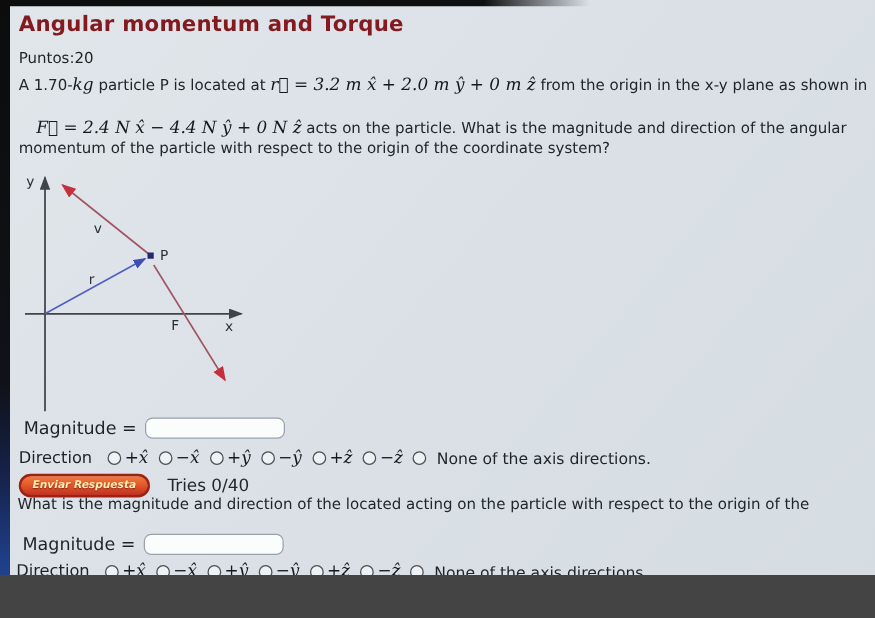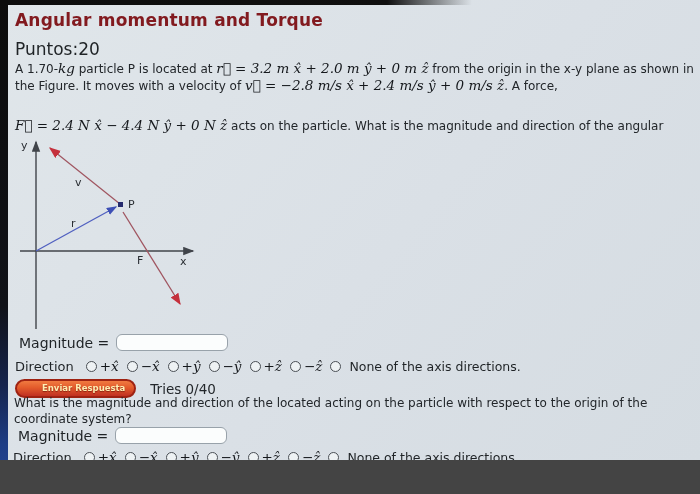--- a/index.html
+++ b/index.html
@@ -24,45 +24,45 @@
   .maginput{width:102px;height:13px;margin-left:7px;border:1px solid #98a2aa;border-radius:6px;
     background:#fbfdfd;outline:none;font-size:11px;padding:1px 4px;}
   .dirlabel{font-size:13px;margin-right:4px;text-align:center;}
   .opt{display:flex;align-items:center;margin-left:8px;cursor:pointer;}
   .radio{width:11px;height:11px;border:1px solid #4a4f55;border-radius:50%;background:#eef2f4;
     display:inline-block;box-sizing:border-box;}
   .optlabel{margin-left:3px;}
   .optnone{margin-left:8px;font-size:12.5px;font-family:"DejaVu Sans","Liberation Sans",sans-serif;font-style:normal;}
   .submit{
     font-family:"DejaVu Sans","Liberation Sans",sans-serif;
-    font-size:8.5px;font-weight:bold;color:#ffeeb3;
+    font-size:8.5px;font-weight:bold;font-style:italic;color:#ffeeb3;
     background:linear-gradient(180deg,#f07a40 0%,#e35a2b 45%,#c03122 100%);
-    border:2px solid #9e2212;border-radius:10px;padding:2px 9px 3px 25px;
+    border:2px solid #9e2212;border-radius:10px;padding:2px 9px 3px 9px;
     text-shadow:0 1px 1px rgba(90,10,0,.6);cursor:pointer;
   }
   .tries{font-size:13.5px;margin-left:14px;color:#23272b;}
   .figlabel{font-family:"DejaVu Sans","Liberation Sans",sans-serif;font-size:11px;fill:#2a2e33;}
 </style>
 </head>
 <body>
 
 <div class="screen">
 
   <div class="abs title" style="left:15px;top:10px;">Angular momentum and Torque</div>
 
-  <div class="abs" style="left:15px;top:39px;font-size:17px;">Puntos:20</div>
+  <div class="abs" style="left:15px;top:39px;font-size:12px;">Puntos:20</div>
 
   <div class="abs plainline" style="left:15px;top:60px;">
     <span class="plain">A 1.70-</span><span class="math">kg</span><span class="plain"> particle P is located at </span><span class="math">r⃗ = 3.2 m x̂ + 2.0 m ŷ + 0 m ẑ</span><span class="plain"> from the origin in the x-y plane as shown in</span>
   </div>
-  <div class="abs plainline" style="left:15px;top:77px;">
-    <span class="plain">the Figure. It moves with a velocity of </span><span class="math">v⃗ = −2.8 m/s x̂ + 2.4 m/s ŷ + 0 m/s ẑ</span><span class="plain">. A force,</span>
+  <div class="abs plainline" style="left:29px;top:94px;">
+    <span class="math">F⃗ = 2.4 N x̂ − 4.4 N ŷ + 0 N ẑ</span><span class="plain"> acts on the particle. What is the magnitude and direction of the angular</span>
   </div>
-  <div class="abs plainline" style="left:15px;top:94px;margin-top:23px;">
-    <span class="math">F⃗ = 2.4 N x̂ − 4.4 N ŷ + 0 N ẑ</span><span class="plain"> acts on the particle. What is the magnitude and direction of the angular</span>
+  <div class="abs plainline" style="left:15px;top:111px;">
+    <span class="plain">momentum of the particle with respect to the origin of the coordinate system?</span>
   </div>
 
   <div class="abs" style="left:14px;top:136px;width:192px;height:197px;">
     <svg width="192" height="197" viewBox="0 0 192 197">
       <defs>
         <marker id="ah-dark" markerWidth="9" markerHeight="8" refX="7" refY="3" orient="auto">
           <path d="M0,0 L8,3 L0,6 Z" fill="#40444a"></path>
         </marker>
         <marker id="ah-red" markerWidth="10" markerHeight="9" refX="8" refY="3.5" orient="auto">
           <path d="M0,0 L9,3.5 L0,7 Z" fill="#c5303c"></path>
@@ -130,23 +130,20 @@
   </div>
 
   <div class="abs row" style="left:15px;top:379px;">
     <button class="submit">Enviar Respuesta</button>
     <span class="tries">Tries 0/40</span>
   </div>
 
   <div class="abs plainline" style="left:14px;top:396px;">
     <span class="plain">What is the magnitude and direction of the located acting on the particle with respect to the origin of the</span>
   </div>
-  <div class="abs plainline" style="left:14px;top:412px;">
-    <span class="plain">coordinate system?</span>
-  </div>
 
   <div class="abs row" style="left:18px;top:427px;">
     <span class="maglabel">Magnitude =</span>
     <input class="maginput" type="text" value="" style="">
   </div>
 
   <div class="abs row" style="left:13px;top:449px;">
     <span class="dirlabel">Direction</span>
     <span class="opt">
         <span class="radio"></span>

